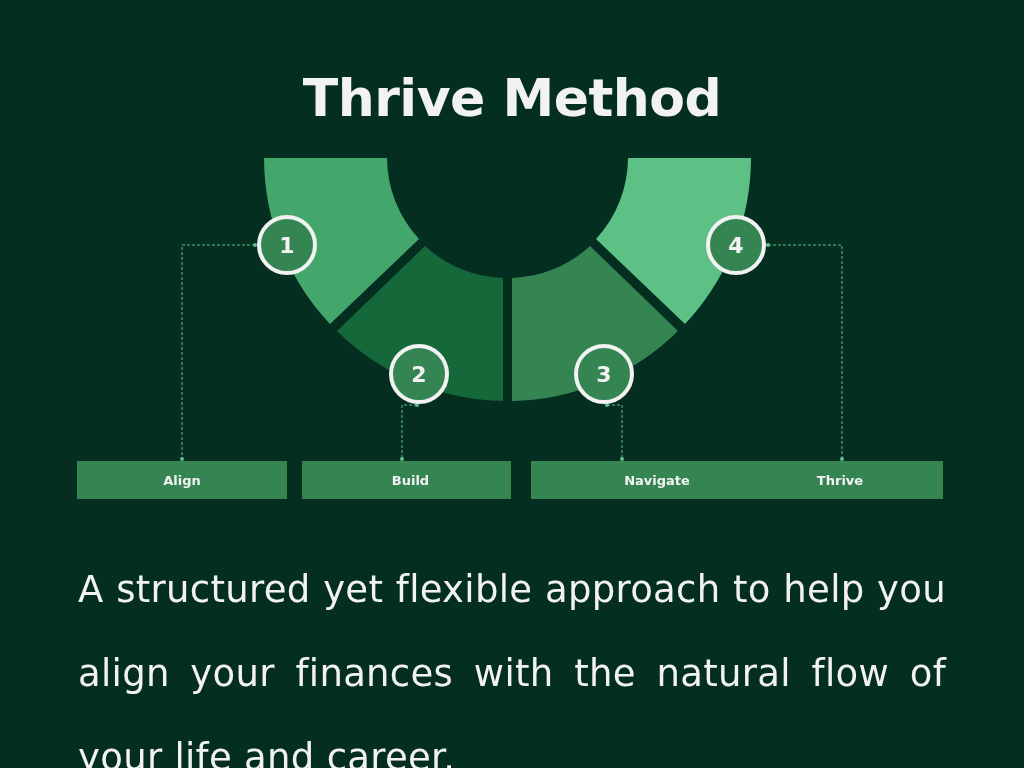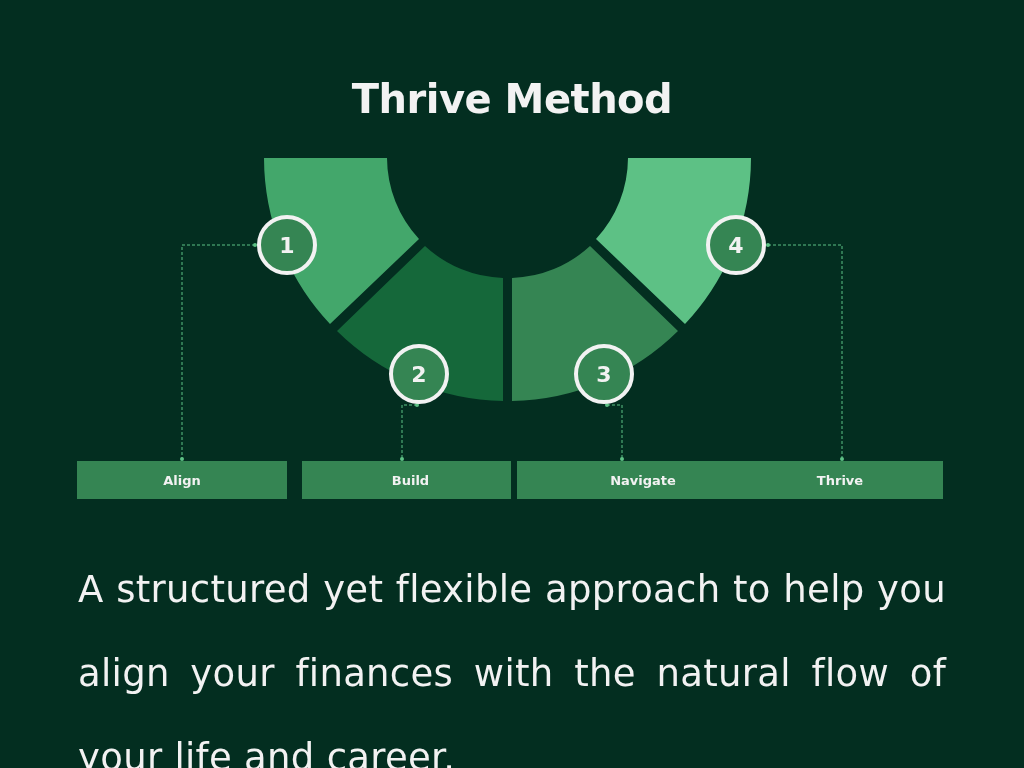--- a/index.html
+++ b/index.html
@@ -1,17 +1,17 @@
 <!DOCTYPE html>
 <html><head>
 <meta charset="utf-8">
 <style>
   html, body { margin:0; padding:0; }
   body { width:1024px; height:768px; background:#032e20; position:relative; overflow:hidden; font-family:"DejaVu Sans", sans-serif; }
-  .title { position:absolute; top:76px; left:0; width:1024px; text-align:center; color:#f2f2f2; font-weight:bold; font-size:40px; letter-spacing:-0.5px; }
+  .title { position:absolute; top:68px; left:0; width:1024px; text-align:center; color:#f2f2f2; font-weight:bold; font-size:52px; letter-spacing:-0.5px; }
   svg.diagram { position:absolute; left:0; top:0; }
   .label-box { position:absolute; top:461px; height:38px; background:#358553; color:#f2f2f2; font-weight:bold; font-size:13px; display:flex; align-items:center; justify-content:center; }
   .desc { position:absolute; left:78px; top:548px; width:868px; color:#f2f2f2; font-size:37px; line-height:84px; text-align:justify; text-align-last:left; font-weight:normal; letter-spacing:0.3px; }
   .step-num { font-family:"DejaVu Sans", sans-serif; font-weight:bold; font-size:22px; fill:#f2f2f2; }
 </style>
 </head>
 <body>
 
 <div class="title">Thrive Method</div>
 
@@ -55,16 +55,16 @@
     <text class="step-num" x="604" y="382" text-anchor="middle">3</text>
   </g>
   <g>
     <circle cx="736" cy="245" r="28" fill="#358553" stroke="#f2f2f2" stroke-width="4"></circle>
     <text class="step-num" x="736" y="253" text-anchor="middle">4</text>
   </g>
 </svg>
 
 <div class="label-box" style="left:77px;width:210px;">Align</div>
 <div class="label-box" style="left:302px;width:201px;padding-left:8px;">Build</div>
-<div class="label-box" style="left:517px;width:252px;">Navigate</div>
+<div class="label-box" style="left:531px;width:252px;">Navigate</div>
 <div class="label-box" style="left:737px;width:206px;">Thrive</div>
 
 <div class="desc">A structured yet flexible approach to help you align your finances with the natural flow of your life and career.</div>
 
 </body></html>

